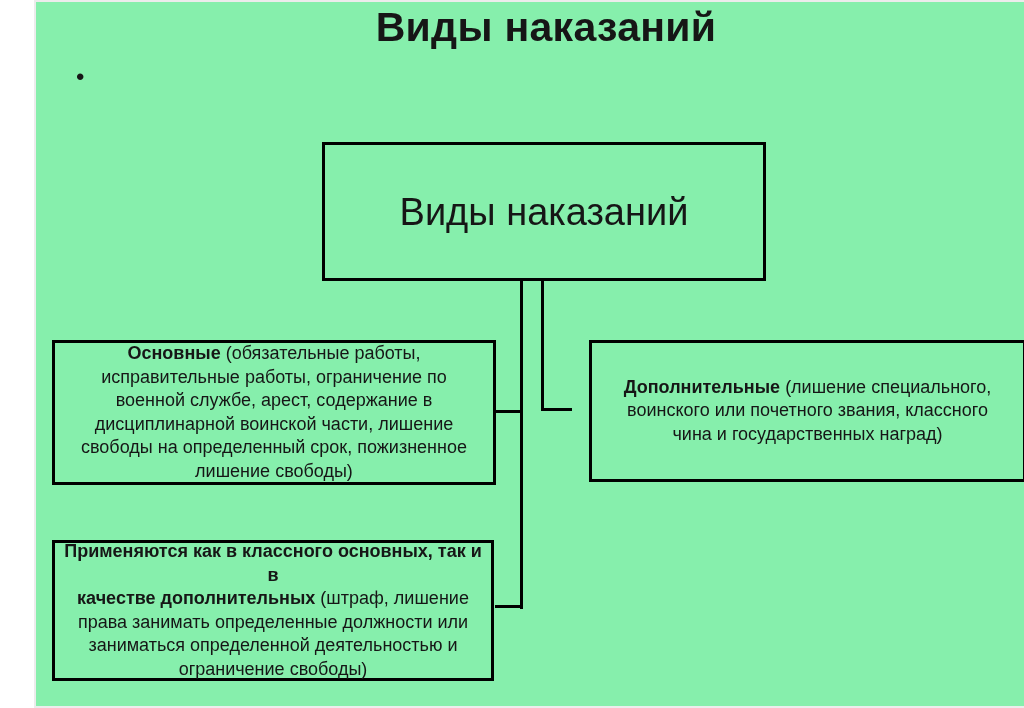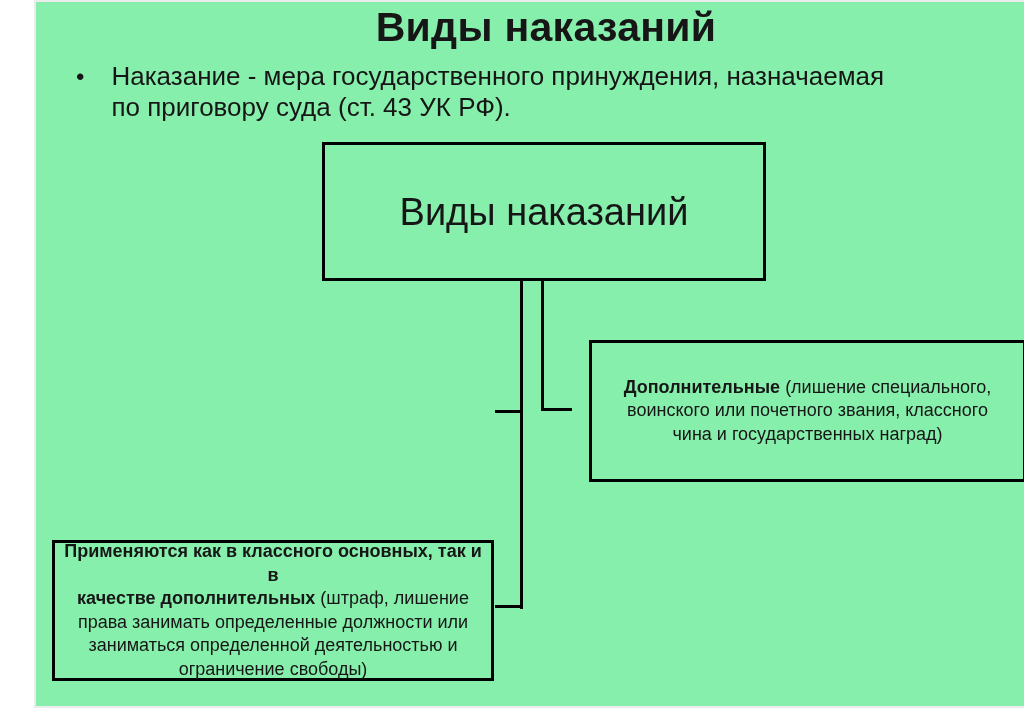--- a/index.html
+++ b/index.html
@@ -61,34 +61,40 @@
 </style>
 </head>
 <body>
 
 <div class="slide">
 
   <h1 class="slide-title">Виды наказаний</h1>
 
   <div class="bullet-row">
     <span class="bullet-marker">•</span>
-    <span class="bullet-text">Наказание - мера государственного принуждения, назначаемая
-по приговору суда (ст. 43 УК РФ).</span>
   </div>
 
   <div class="connector conn-trunk"></div>
   <div class="connector conn-right-drop"></div>
   <div class="connector conn-left-arm"></div>
   <div class="connector conn-right-arm"></div>
   <div class="connector conn-bottom-arm"></div>
 
   <div class="box root-box">
     <span class="root-label">Виды наказаний</span>
   </div>
 
+  <div class="box left-box">
+    <p class="box-text"><b>Основные </b><span>(обязательные работы,
+исправительные работы, ограничение по
+военной службе, арест, содержание в
+дисциплинарной воинской части, лишение
+свободы на определенный срок, пожизненное
+лишение свободы)</span></p>
+  </div>
 
   <div class="box right-box">
     <p class="box-text"><b>Дополнительные </b><span>(лишение специального,
 воинского или почетного звания, классного
 чина и государственных наград)</span></p>
   </div>
 
   <div class="box both-box">
     <p class="box-text"><b>Применяются как в классного основных, так и в
 качестве дополнительных </b><span>(штраф, лишение

